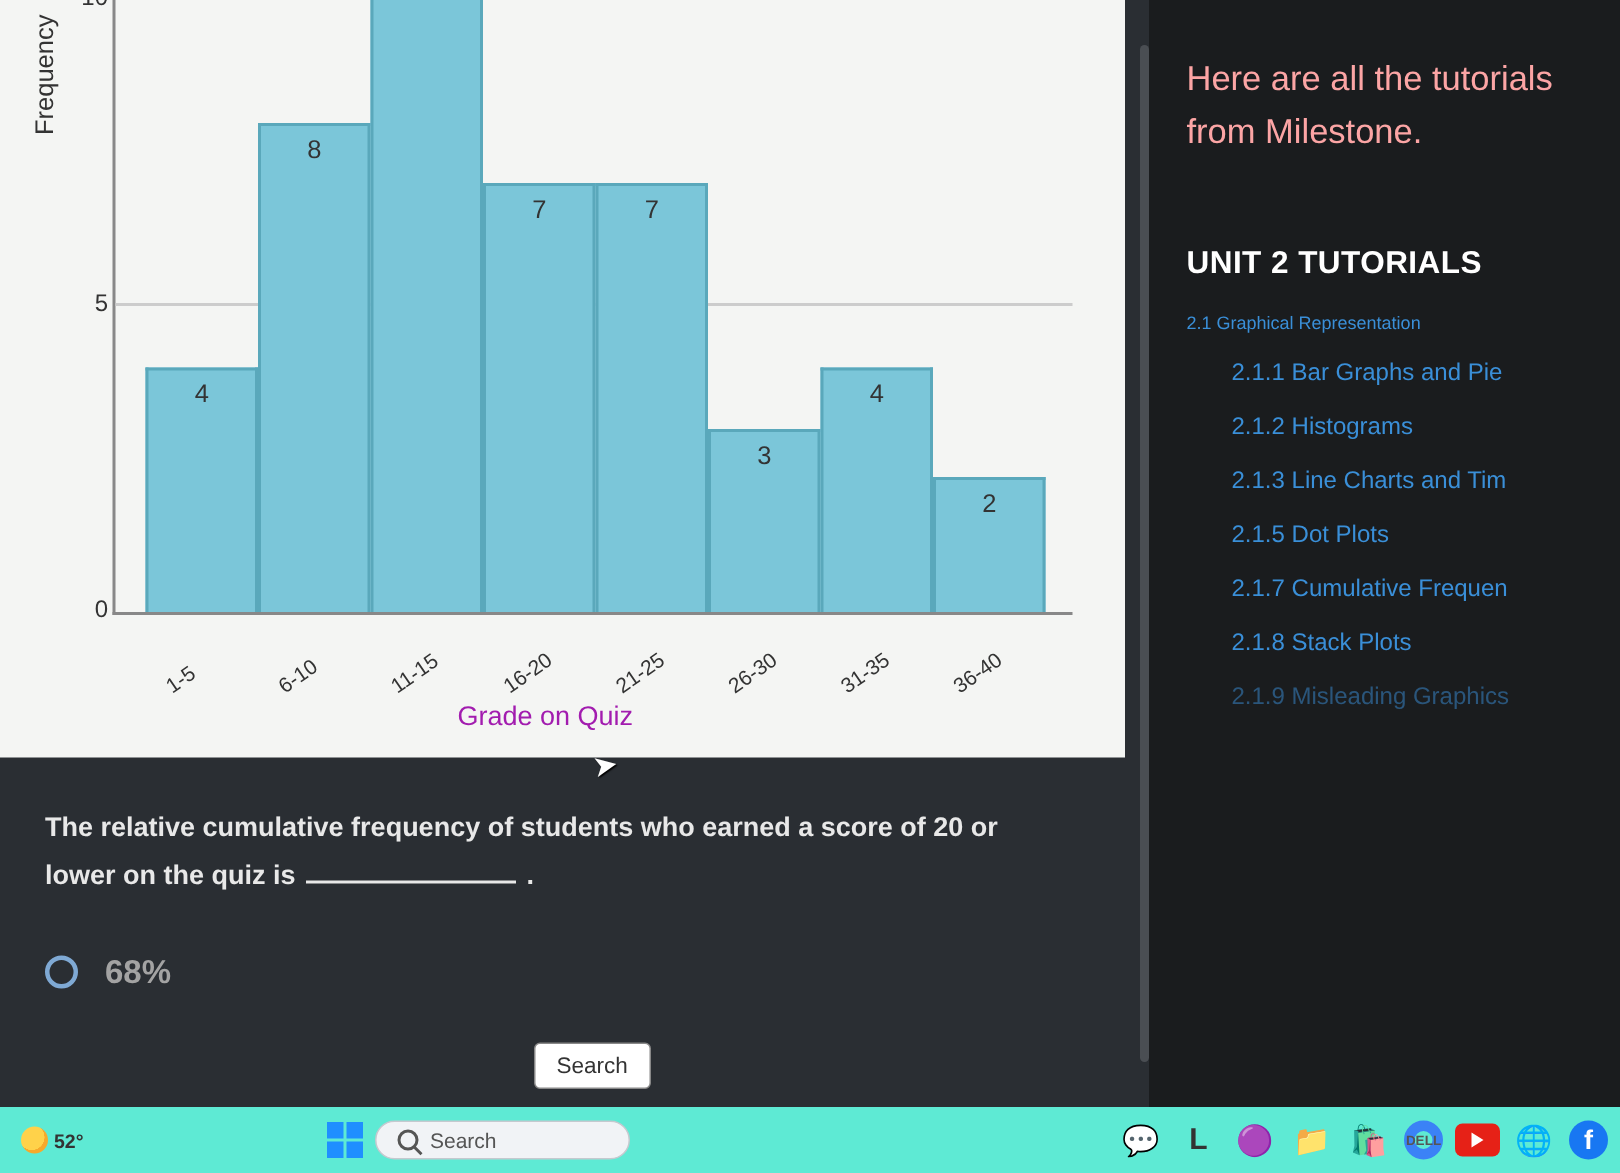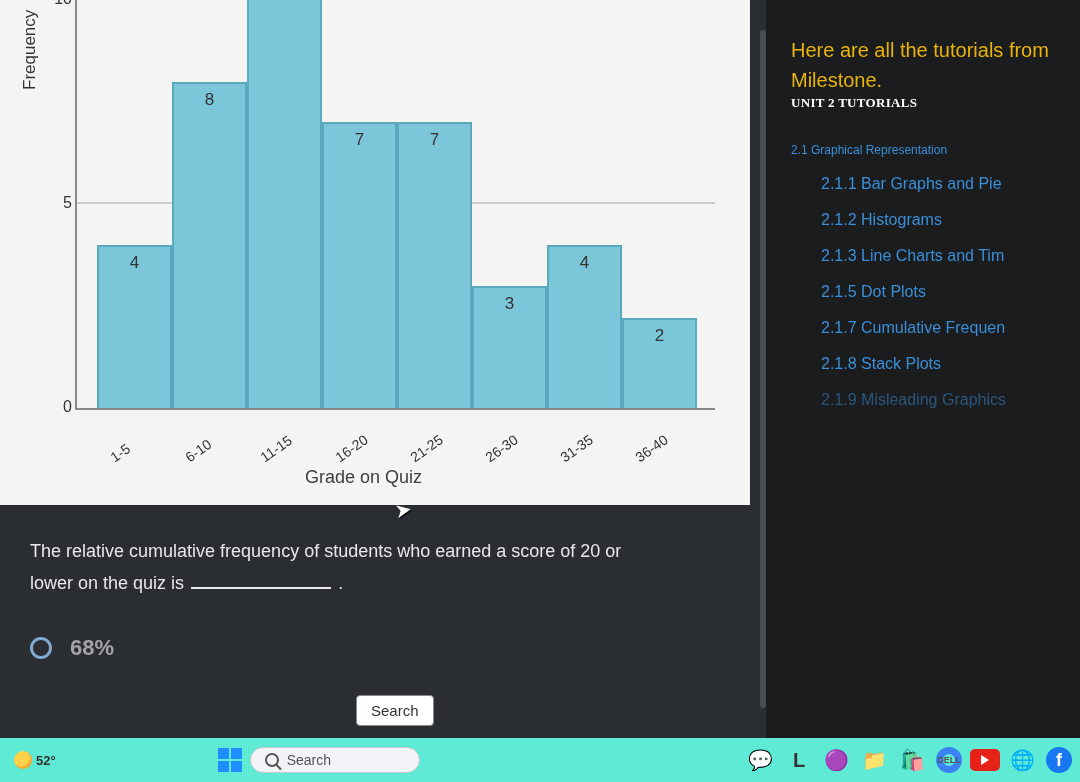--- a/index.html
+++ b/index.html
@@ -41,21 +41,21 @@
       transform: rotate(-90deg);
       transform-origin: left top;
       font-size: 17px;
       color: #333;
     }
     .x-label {
       position: absolute;
       bottom: -28px;
       left: 250px;
       font-size: 18px;
-      color: #404040;
+      color: #a21caf;
     }
     .plot {
       position: absolute;
       left: 20px;
       top: 0;
       width: 640px;
       height: 410px;
       border-left: 2px solid #888;
       border-bottom: 2px solid #888;
     }
@@ -114,20 +114,21 @@
       text-align: left;
       transform: rotate(-35deg);
       transform-origin: 40% 0%;
       padding-top: 12px;
     }
     .question-area {
       color: #e8e8e8;
       padding: 30px 20px 10px 30px;
       font-size: 18px;
       line-height: 1.8;
+      font-weight: bold;
     }
     .blank {
       display: inline-block;
       border-bottom: 2px solid #e8e8e8;
       width: 140px;
       height: 1em;
       vertical-align: baseline;
       margin: 0 2px;
     }
     .answer-row {
@@ -166,31 +167,31 @@
     }
     .right-pane {
       flex: 1;
       background: #1a1c1e;
       color: #e0e0e0;
       padding: 35px 0 20px 25px;
       overflow: hidden;
       font-size: 17px;
     }
     .intro-text {
-      color: #eab308;
-      font-size: 20px;
+      color: #fca5a5;
+      font-size: 23px;
+      margin-bottom: 60px;
       line-height: 1.5;
     }
     .section-heading {
       font-weight: bold;
       color: #fff;
-      font-size: 13px;
+      font-size: 21px;
       letter-spacing: 0.3px;
-      margin-bottom: 32px;
-      font-family: Liberation Serif, serif;
+      margin-bottom: 20px;
     }
     .toc-l1 {
       color: #3a8fd8;
       font-size: 12px;
       margin-bottom: 18px;
       cursor: pointer;
     }
     .toc-l2 {
       color: #3a8fd8;
       font-size: 16px;

